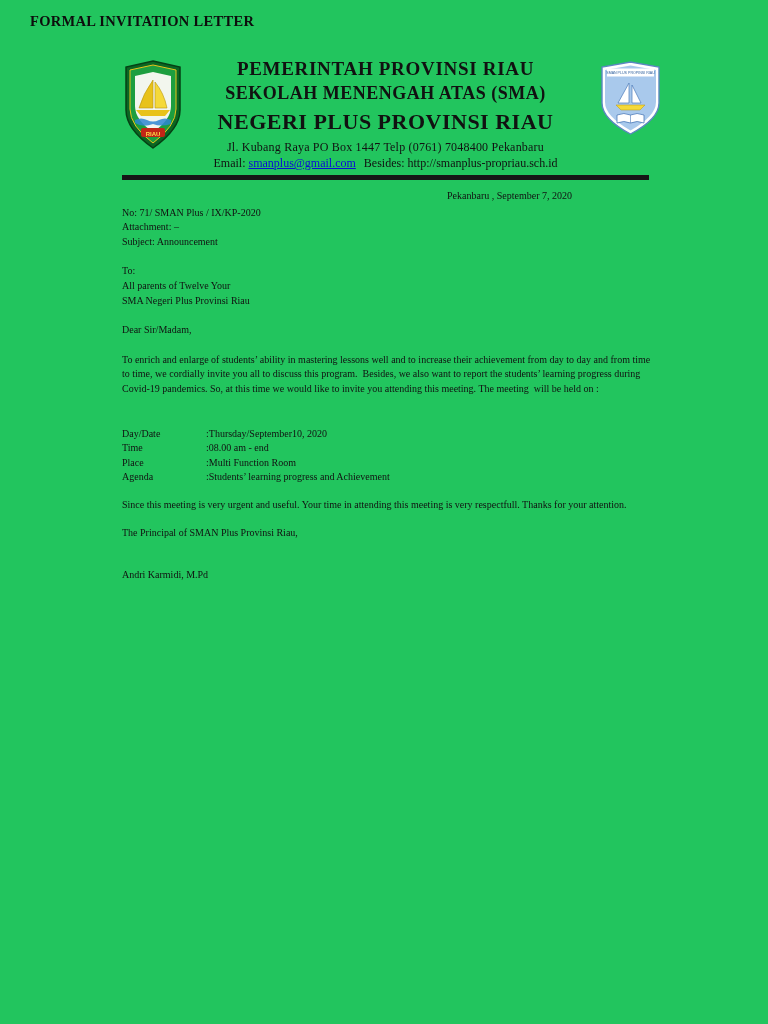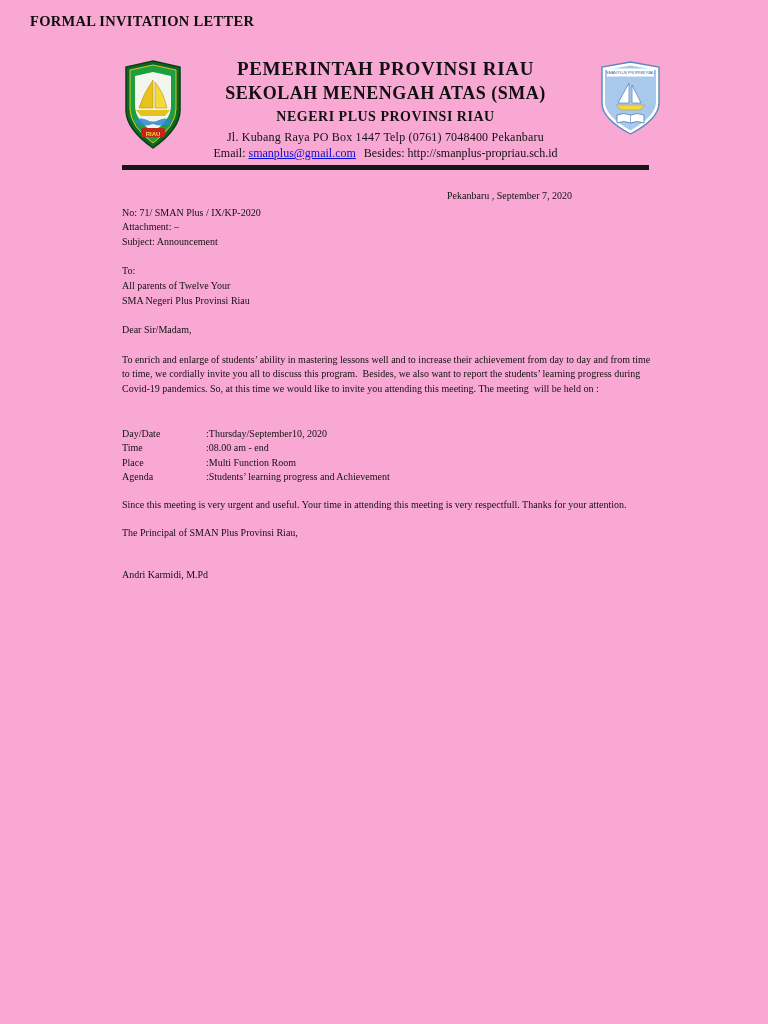--- a/index.html
+++ b/index.html
@@ -1,20 +1,20 @@
 <!DOCTYPE html>
 <html><head>
 <meta charset="utf-8">
 <style>
   html, body { margin: 0; padding: 0; background: #ffffff; }
   .page {
     position: relative;
     width: 768px;
     height: 1024px;
-    background: #f9a8d4;
+    background: #22c55e;
     overflow: hidden;
     color: #111;
     font-family: "Liberation Serif", serif;
   }
 
   
   .doc-title {
     position: absolute;
     left: 30px;
     top: 13px;
@@ -27,21 +27,21 @@
   
   .letterhead {
     position: absolute;
     left: 122px;
     top: 58px;
     width: 527px;
     text-align: center;
   }
   .lh-line1 { font-size: 19px;  font-weight: 700; letter-spacing: 0.7px; }
   .lh-line2 { font-size: 18px;  font-weight: 700; letter-spacing: 0.5px; margin-top: 3px; }
-  .lh-line3 { font-size: 14px;  font-weight: 700; letter-spacing: 0.5px; margin-top: 5px; }
+  .lh-line3 { font-size: 22px;  font-weight: 700; letter-spacing: 0.5px; margin-top: 5px; }
   .lh-address { font-size: 12px; margin-top: 5px; letter-spacing: 0.2px; }
   .lh-npsn { font-size: 12px; margin-top: 1px; white-space: pre; }
   .lh-contact { font-size: 12px; margin-top: 1px; }
   .lh-contact .website { margin-left: 5px; }
   .email-link { color: #0b0bd6; text-decoration: underline; cursor: pointer; }
   .lh-rule { margin-top: 4px; height: 5px; background: #161616; }
 
   .logo-left  { position: absolute; left: -1px;  top: 2px; width: 64px; height: 89px; }
   .logo-right { position: absolute; right: -13px; top: 3px; width: 63px; height: 74px; }
   .logo-left svg, .logo-right svg { display: block; width: 100%; height: 100%; }

